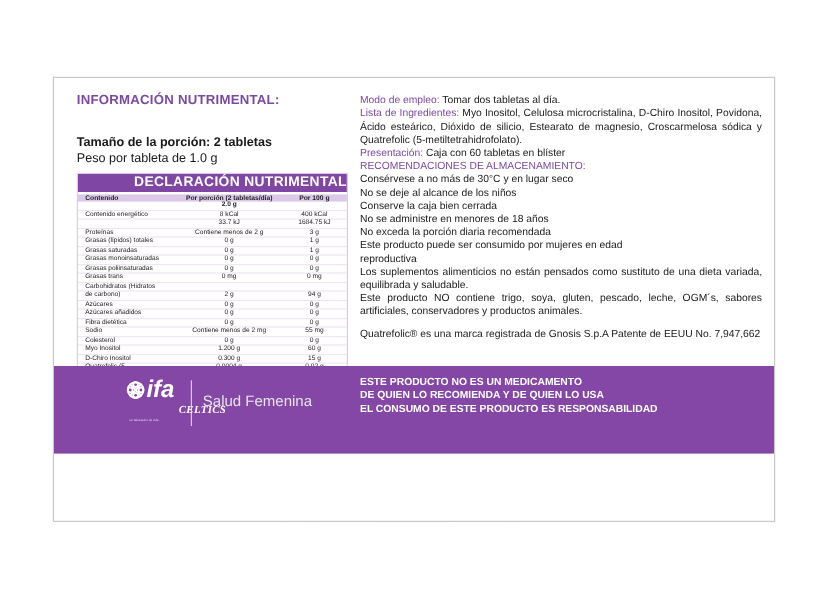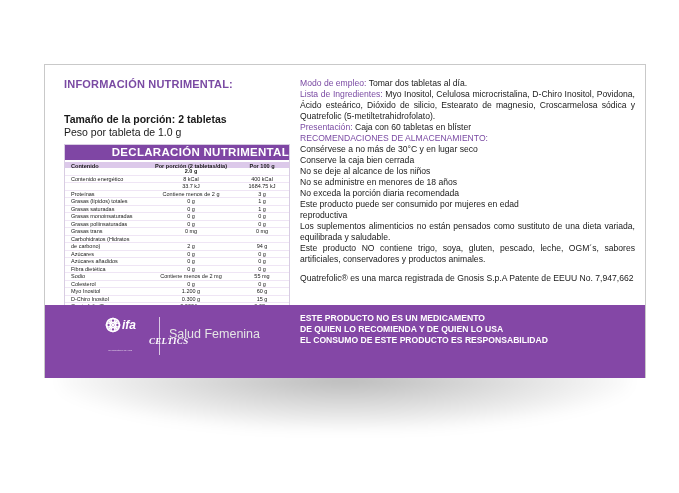--- a/index.html
+++ b/index.html
@@ -5,21 +5,21 @@
   * { box-sizing: border-box; margin: 0; padding: 0; }
   html, body { width: 679px; height: 493px; background: #ffffff; overflow: hidden; }
   body { position: relative; font-family: "Liberation Sans", sans-serif; color: #1a1a1a; }
 
   .shadow {
     position: absolute; left: 60px; top: 370px; width: 570px; height: 60px;
     background: radial-gradient(ellipse at 50% 10%, rgba(0,0,0,0.28), rgba(0,0,0,0.08) 55%, rgba(0,0,0,0) 75%);
     filter: blur(6px);
   }
   .box {
-    position: absolute; left: 44px; top: 64px; width: 602px; height: 314px;
+    position: absolute; left: 44px; top: 64px; width: 602px; height: 371px;
     background: #fff; border: 1px solid #c9c9c9;
   }
   .top { position: absolute; left: 0; top: 0; width: 600px; height: 240px; }
   .bottom {
     position: absolute; left: 0; top: 240px; width: 600px; height: 73px;
     background: #8447a6;
   }
 
   
   .left { position: absolute; left: 19px; top: 13px; width: 232px; }
@@ -43,21 +43,21 @@
   .bold { font-weight: bold; }
 
   
   .right { position: absolute; left: 255px; top: 13px; width: 335px; font-size: 8.6px; line-height: 11px; }
   .purple { color: #7a4aa3; }
   .justify { text-align: justify; }
   .gap { height: 8px; }
 
   
   .logo { position: absolute; left: 60px; top: 11px; width: 50px; height: 46px; color: #fff; }
-  .logo-ifa { font-size: 12px; font-weight: bold; font-style: italic; line-height: 18px; position: absolute; left: 17px; top: 0; }
+  .logo-ifa { font-size: 20px; font-weight: bold; font-style: italic; line-height: 18px; position: absolute; left: 17px; top: 0; }
   .logo-mark { position: absolute; left: 0; top: 1px; width: 16px; height: 16px; }
   .logo-celtics { position: absolute; left: 4px; top: 20px; font-family: "Liberation Serif", serif; font-style: italic; font-weight: bold; font-size: 9px; letter-spacing: 0.3px; margin-left: 40px; }
   .logo-tag { position: absolute; left: 3px; top: 33px; font-size: 2.5px; opacity: 0.8; white-space: nowrap; }
   .divider { position: absolute; left: 114px; top: 12px; width: 1px; height: 38px; background: rgba(255,255,255,0.7); }
   .brand { position: absolute; left: 124px; top: 22px; color: #e5e5e5; font-size: 12.5px; }
   .warning { position: absolute; left: 255px; top: 8px; color: #fff; font-size: 8.6px; font-weight: bold; line-height: 11px; }
 </style>
 </head>
 <body>
 
@@ -177,22 +177,22 @@
           </div>
       </div>
     </div>
 
     <div class="right">
       <div><span class="purple">Modo de empleo:</span><span> Tomar dos tabletas al día.</span></div>
       <div class="justify"><span class="purple">Lista de Ingredientes:</span><span> Myo Inositol, Celulosa microcristalina, D-Chiro Inositol, Povidona, Ácido esteárico, Dióxido de silicio, Estearato de magnesio, Croscarmelosa sódica y Quatrefolic (5-metiltetrahidrofolato).</span></div>
       <div><span class="purple">Presentación:</span><span> Caja con 60 tabletas en blíster</span></div>
       <div class="purple">RECOMENDACIONES DE ALMACENAMIENTO:</div>
       <div>Consérvese a no más de 30°C y en lugar seco</div>
+      <div>No se deje al alcance de los niños</div>
       <div>Conserve la caja bien cerrada</div>
-      <div>No se deje al alcance de los niños</div>
       <div>No se administre en menores de 18 años</div>
       <div>No exceda la porción diaria recomendada</div>
       <div style="width:260px">Este producto puede ser consumido por mujeres en edad reproductiva</div>
       <div class="justify">Los suplementos alimenticios no están pensados como sustituto de una dieta variada, equilibrada y saludable.</div>
       <div class="justify">Este producto NO contiene trigo, soya, gluten, pescado, leche, OGM´s, sabores artificiales, conservadores y productos animales.</div>
       <div class="gap"></div>
       <div>Quatrefolic® es una marca registrada de Gnosis S.p.A Patente de EEUU No. 7,947,662</div>
     </div>
   </div>
 

